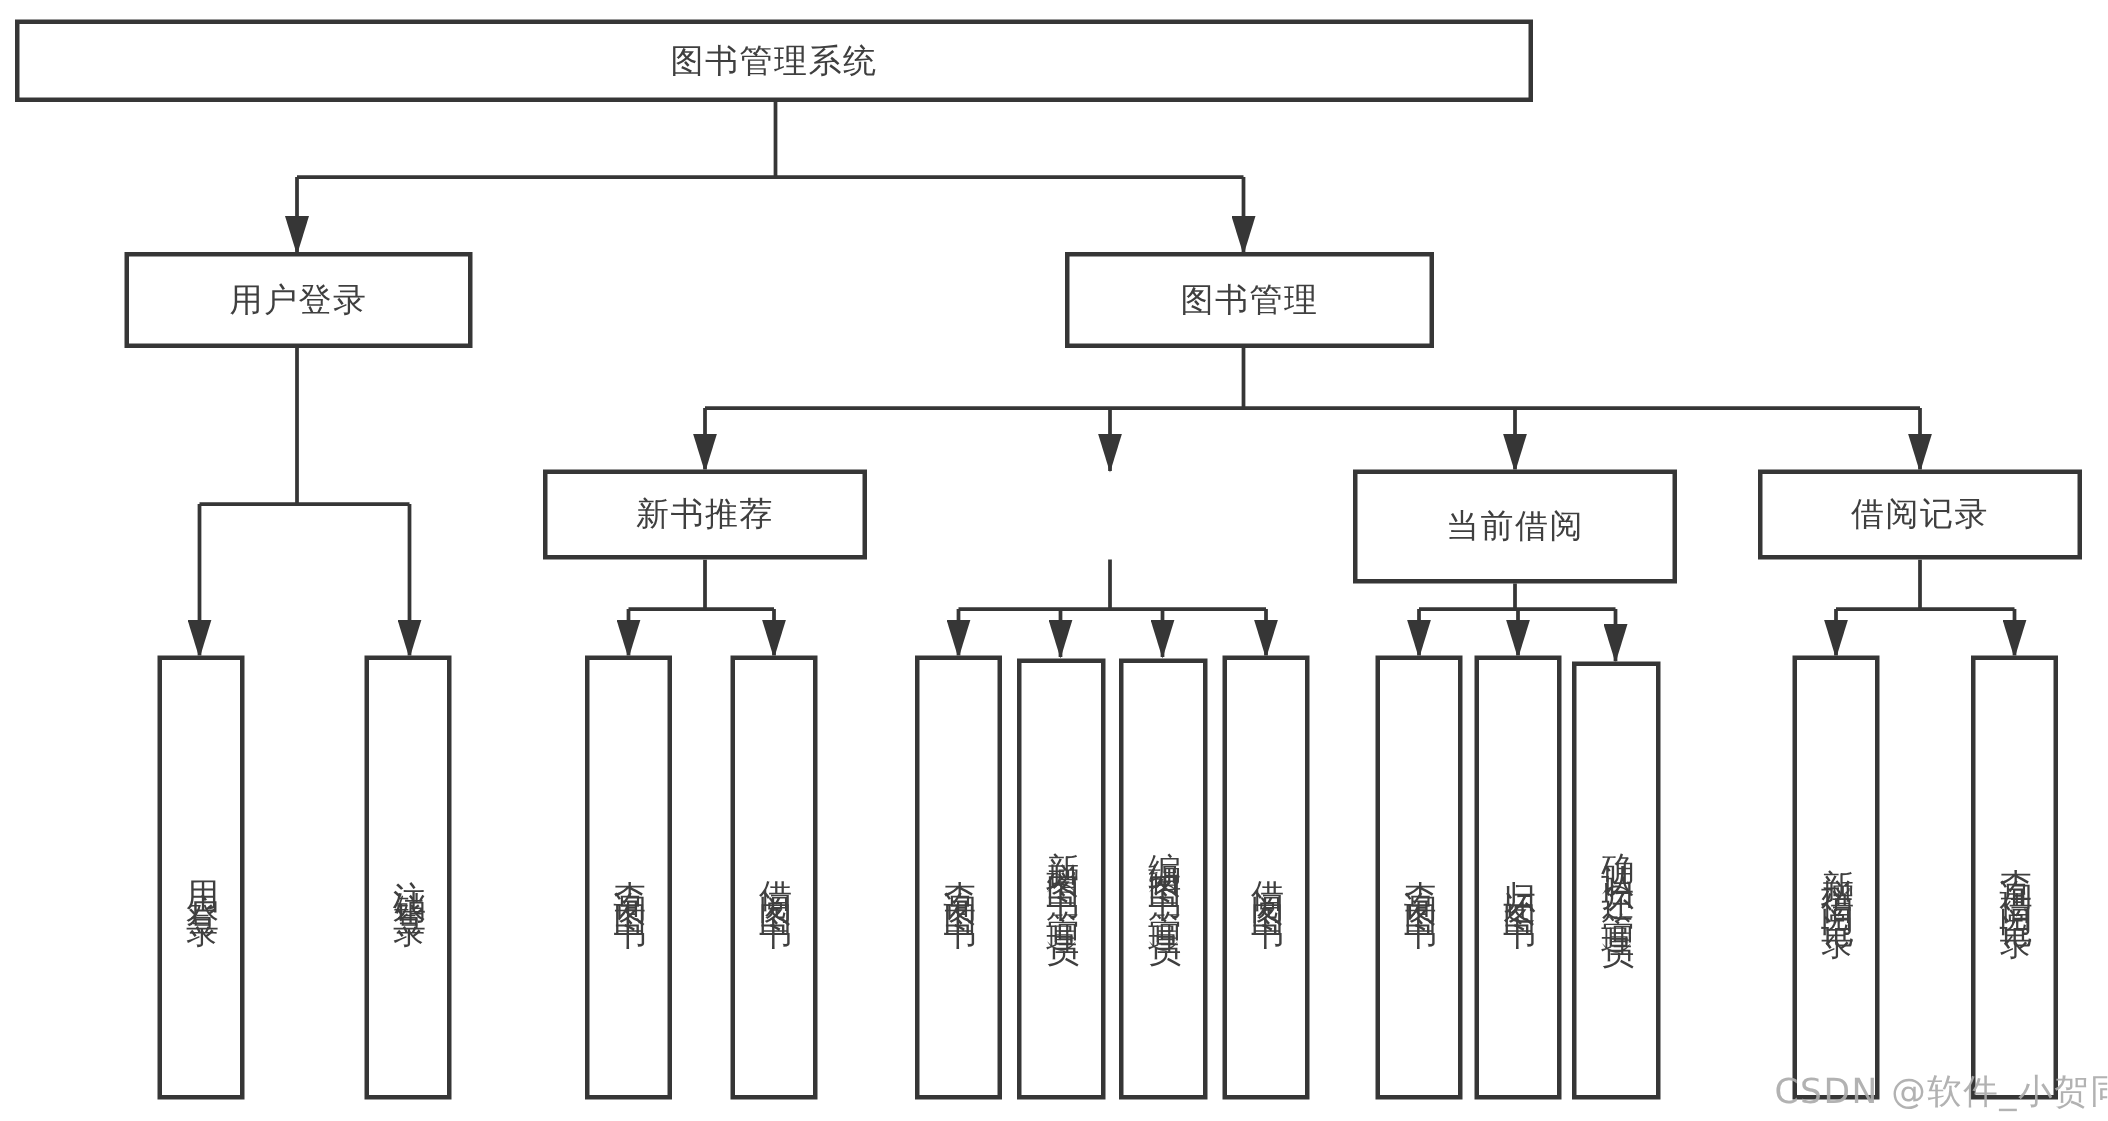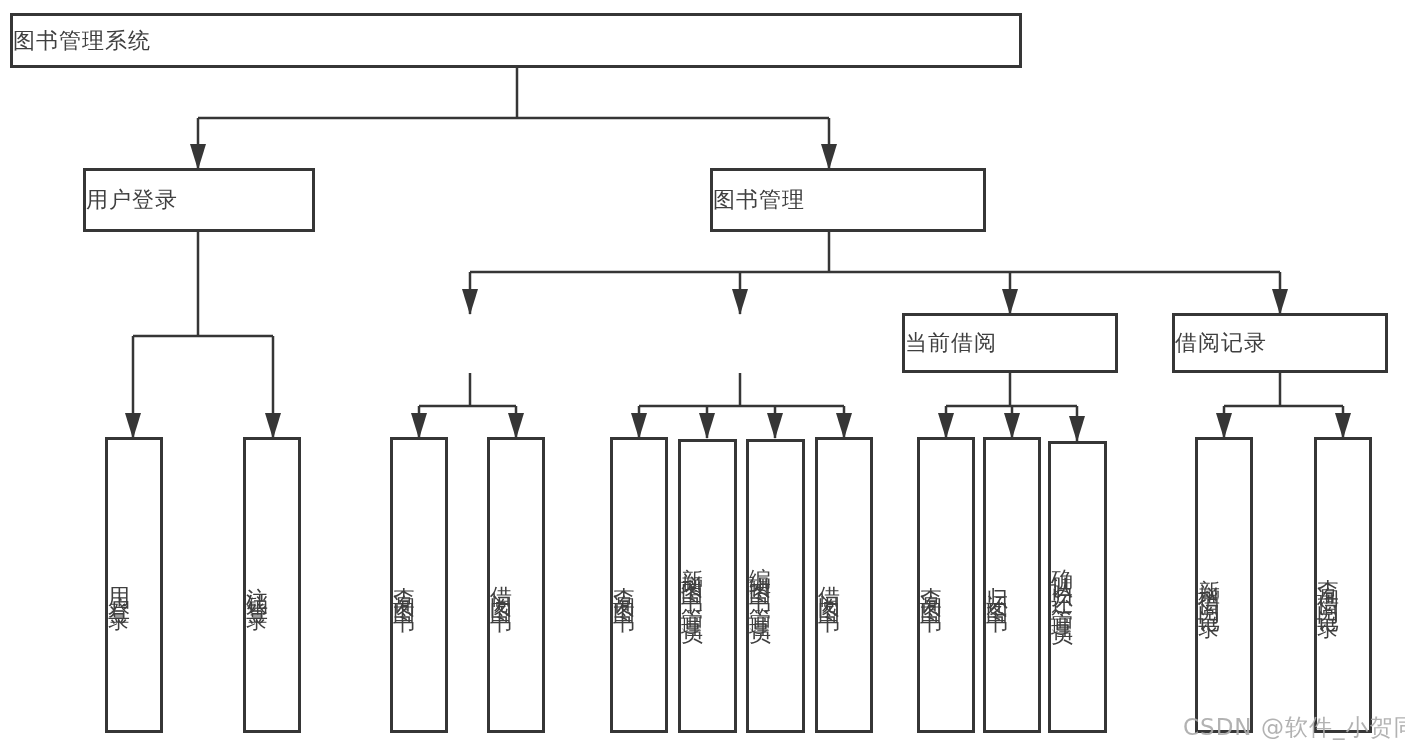--- a/index.html
+++ b/index.html
@@ -4,21 +4,21 @@
 <style>
   html,body { margin:0; padding:0; background:#ffffff; }
   body { font-family:"DejaVu Sans","Liberation Sans",sans-serif; }
   #canvas {
     position:relative; width:1405px; height:747px; background:#ffffff; overflow:hidden;
   }
   #wires { position:absolute; left:0; top:0; z-index:1; }
   .node {
     position:absolute; box-sizing:border-box; background:#ffffff;
     border:3px solid #363636; z-index:2;
-    display:flex; align-items:center; justify-content:flex-start;
+    display:flex; align-items:center; justify-content:center;
     color:#3f3f3f; font-size:22px;
   }
   .node.h .lbl { letter-spacing:1px; white-space:nowrap; }
   .node.v .vlbl {
     writing-mode:vertical-rl; text-orientation:mixed;
     letter-spacing:8px; line-height:1;
   }
   #watermark {
     position:absolute; left:1183px; top:712px; z-index:5;
     color:rgba(171,171,171,0.92); font-size:23px; letter-spacing:1px; white-space:nowrap;
@@ -79,25 +79,28 @@
     </g>
   </svg>
 
   <div class="node h" style="left:10px;top:13px;width:1012px;height:55px">
     <span class="lbl">图书管理系统</span>
   </div>
 
   <div class="node h" style="left:83px;top:168px;width:232px;height:64px">
     <span class="lbl">用户登录</span>
   </div>
-  <div class="node h" style="left:710px;top:168px;width:276px;height:64px">
+  <div class="node h" style="left:710px;top:168px;width:246px;height:64px">
     <span class="lbl">图书管理</span>
   </div>
 
-  <div class="node h" style="left:902px;top:313px;width:216px;height:60px">
+  <div class="node h" style="left:362px;top:313px;width:216px;height:60px">
+    <span class="lbl">新书推荐</span>
+  </div>
+  <div class="node h" style="left:902px;top:313px;width:216px;height:76px">
     <span class="lbl">当前借阅</span>
   </div>
   <div class="node h" style="left:1172px;top:313px;width:216px;height:60px">
     <span class="lbl">借阅记录</span>
   </div>
 
   <div class="node v" style="left:105px;top:437px;width:58px;height:296px">
     <span class="vlbl">用户登录</span>
   </div>
   <div class="node v" style="left:243px;top:437px;width:58px;height:296px">

